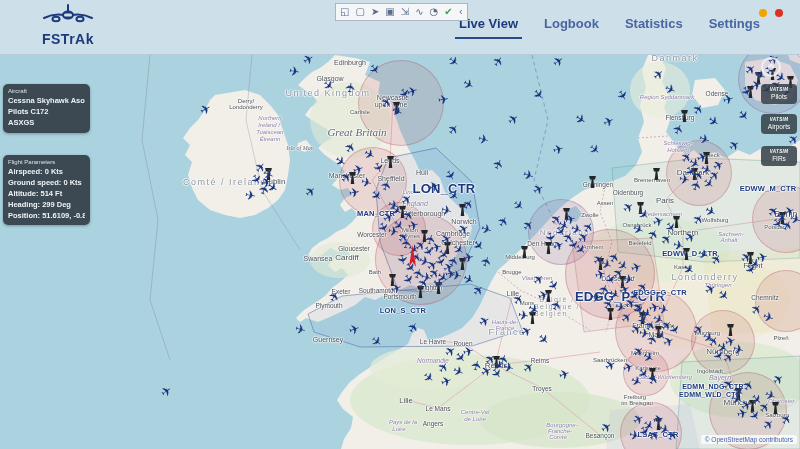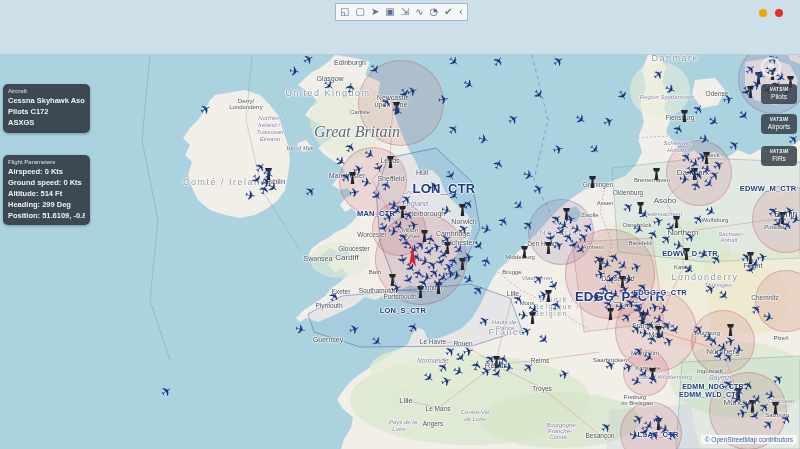--- a/index.html
+++ b/index.html
@@ -146,21 +146,21 @@
         <span class="lbl city" style="left: 393px; top: 42px; font-size: 7px;">Newcastle</span>
         <span class="lbl city" style="left: 391px; top: 49px; font-size: 7px;">upon Tyne</span>
         <span class="lbl city" style="left: 360px; top: 57px; font-size: 6px;">Carlisle</span>
         <span class="lbl city" style="left: 246px; top: 46px; font-size: 6px;">Derry/</span>
         <span class="lbl city" style="left: 246px; top: 52px; font-size: 6px;">Londonderry</span>
         <span class="lbl region" style="left: 270px; top: 63px; font-size: 6px;">Northern</span>
         <span class="lbl region" style="left: 269px; top: 70px; font-size: 6px;">Ireland /</span>
         <span class="lbl region" style="left: 270px; top: 77px; font-size: 6px;">Tuaisceart</span>
         <span class="lbl region" style="left: 270px; top: 84px; font-size: 6px;">Éireann</span>
         <span class="lbl geo" style="left: 300px; top: 93px; font-size: 6px;">Isle of Man</span>
-        <span class="lbl geo" style="left: 357px; top: 77px; font-size: 16px;">Great Britain</span>
+        <span class="lbl geo" style="left: 357px; top: 77px; font-size: 11px;">Great Britain</span>
         <span class="lbl country" style="left: 225px; top: 127px; font-size: 9px;">Comté / Ireland</span>
         <span class="lbl city" style="left: 274px; top: 126px; font-size: 8px;">Dublin</span>
         <span class="lbl city" style="left: 390px; top: 105px; font-size: 7px;">Leeds</span>
         <span class="lbl city" style="left: 347px; top: 120px; font-size: 7px;">Manchester</span>
         <span class="lbl city" style="left: 391px; top: 123px; font-size: 7px;">Sheffield</span>
         <span class="lbl city" style="left: 422px; top: 117px; font-size: 7px;">Hull</span>
         <span class="lbl region" style="left: 412px; top: 137px; font-size: 6px;">Lincoln</span>
         <span class="lbl region" style="left: 415px; top: 148px; font-size: 7px;">England</span>
         <span class="lbl ctr" style="left: 444px; top: 133px; font-size: 13px;">LON_CTR</span>
         <span class="lbl ctr" style="left: 376px; top: 158px; font-size: 7.5px;">MAN_CTR</span>
@@ -211,21 +211,21 @@
         <span class="lbl country" style="left: 565px; top: 177px; font-size: 8px;">Nederland</span>
         <span class="lbl city" style="left: 593px; top: 192px; font-size: 6px;">Arnhem</span>
         <span class="lbl city" style="left: 590px; top: 160px; font-size: 6px;">Zwolle</span>
         <span class="lbl country" style="left: 557px; top: 244px; font-size: 7px;">België /</span>
         <span class="lbl country" style="left: 557px; top: 251px; font-size: 7px;">Belgique /</span>
         <span class="lbl country" style="left: 551px; top: 258px; font-size: 7px;">Belgien</span>
         <span class="lbl city" style="left: 598px; top: 129px; font-size: 6.5px;">Groningen</span>
         <span class="lbl city" style="left: 605px; top: 148px; font-size: 6px;">Assen</span>
         <span class="lbl city" style="left: 628px; top: 137px; font-size: 6.5px;">Oldenburg</span>
         <span class="lbl city" style="left: 652px; top: 125px; font-size: 6px;">Bremerhaven</span>
-        <span class="lbl city" style="left: 665px; top: 145px; font-size: 8px;">Asobo</span>
+        <span class="lbl city" style="left: 665px; top: 145px; font-size: 8px;">Paris</span>
         <span class="lbl region" style="left: 662px; top: 159px; font-size: 6px;">Niedersachsen</span>
         <span class="lbl city" style="left: 637px; top: 170px; font-size: 6px;">Osnabrück</span>
         <span class="lbl city" style="left: 640px; top: 188px; font-size: 6px;">Bielefeld</span>
         <span class="lbl city" style="left: 683px; top: 177px; font-size: 8px;">Northern</span>
         <span class="lbl city" style="left: 715px; top: 165px; font-size: 6px;">Wolfsburg</span>
         <span class="lbl city" style="left: 683px; top: 212px; font-size: 6px;">Kassel</span>
         <span class="lbl ctr" style="left: 690px; top: 198px; font-size: 7.5px;">EDWW_D_CTR</span>
         <span class="lbl ctr" style="left: 768px; top: 133px; font-size: 7.5px;">EDWW_M_CTR</span>
         <span class="lbl ctr" style="left: 620px; top: 208px; font-size: 13px; margin-top: 33px;">EDGG_P_CTR</span>
         <span class="lbl ctr" style="left: 660px; top: 237px; font-size: 7.5px;">EDGG_G_CTR</span>
@@ -580,33 +580,52 @@
         <span class="plane" style="left: 659px; top: 368px; transform: rotate(25deg);">✈</span>
         <span class="plane" style="left: 667px; top: 374px; transform: rotate(-60deg);">✈</span>
         <span class="plane" style="left: 629px; top: 374px; transform: rotate(15deg);">✈</span>
       </div>
 
     <div id="attribution">© OpenStreetMap contributors</div>
   <div id="user-marker" style="left: 407px; top: 190px;"></div>
     </div>
 
   <div id="header">
+    <div id="logo">
+      <svg width="52" height="28" viewBox="0 0 52 28">
+        <g stroke="#1d3a7c" stroke-width="2" fill="none" stroke-linecap="round">
+          <path d="M2,16 Q12,11 22,13 M30,13 Q40,11 50,16"></path>
+          <path d="M26,3 L26,9"></path>
+          <ellipse cx="14" cy="17" rx="3.5" ry="2.2"></ellipse>
+          <ellipse cx="38" cy="17" rx="3.5" ry="2.2"></ellipse>
+        </g>
+        <ellipse cx="26" cy="13" rx="6" ry="4.5" fill="#1d3a7c"></ellipse>
+        <rect x="22" y="11.5" width="8" height="3" rx="1.5" fill="#cddfe9"></rect>
+      </svg>
+      <div class="logo-text">FSTrAk</div>
+    </div>
 
     <div id="cap-toolbar">
       <span class="cap-icon">◱</span>
       <span class="cap-icon">▢</span>
       <span class="cap-icon">➤</span>
       <span class="cap-icon">▣</span>
       <span class="cap-icon">⇲</span>
       <span class="cap-icon">∿</span>
       <span class="cap-icon">◔</span>
       <span class="cap-icon green">✔</span>
       <span class="cap-icon">‹</span>
     </div>
 
+    <div id="nav">
+      <a class="nav-item active">Live View</a>
+      <a class="nav-item">Logbook</a>
+      <a class="nav-item">Statistics</a>
+      <a class="nav-item">Settings</a>
+    </div>
     <span class="win-dot" id="dot-yellow" style="right: 33px; background: rgb(240, 165, 0);"></span>
     <span class="win-dot" id="dot-red" style="right: 17px; background: rgb(224, 48, 32);"></span>
   </div>
 
   <div class="panel" id="panel-aircraft">
     <div class="p-title">Aircraft</div>
     <div class="p-line">Cessna Skyhawk Asobo</div>
     <div class="p-line">Pilots C172</div>
     <div class="p-line">ASXGS</div>
   </div>

